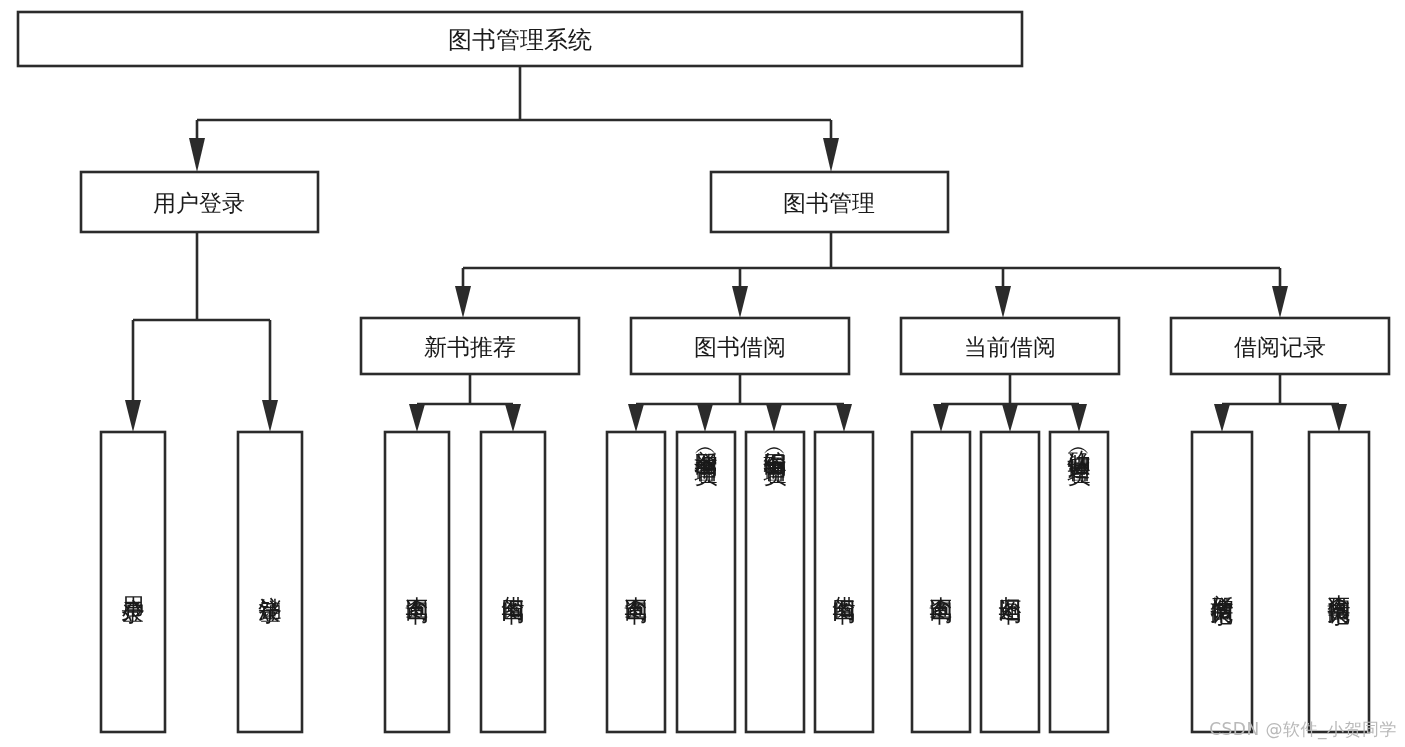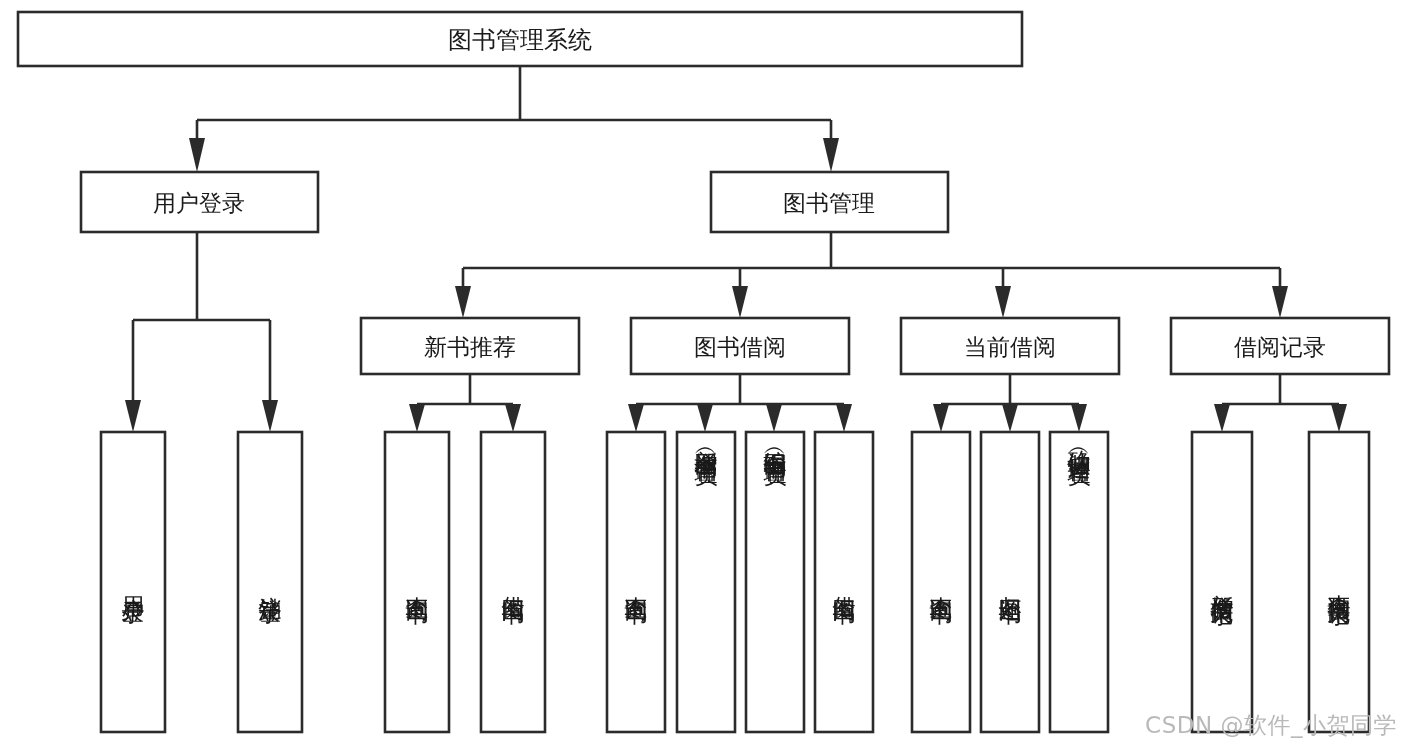--- a/index.html
+++ b/index.html
@@ -72,21 +72,21 @@
     color: #1a1a1a;
     letter-spacing: 2px;
     white-space: nowrap;
     text-align: center;
   }
   .watermark {
     position: absolute;
     right: 8px;
     bottom: 6px;
     font-family: "DejaVu Sans", "Liberation Sans", sans-serif;
-    font-size: 23px;
+    font-size: 17px;
     color: #b9b9b9;
     white-space: nowrap;
     letter-spacing: 0.5px;
     margin-top: 42px;
   }
 </style>
 </head>
 <body>
 
 <div id="diagram-root">

